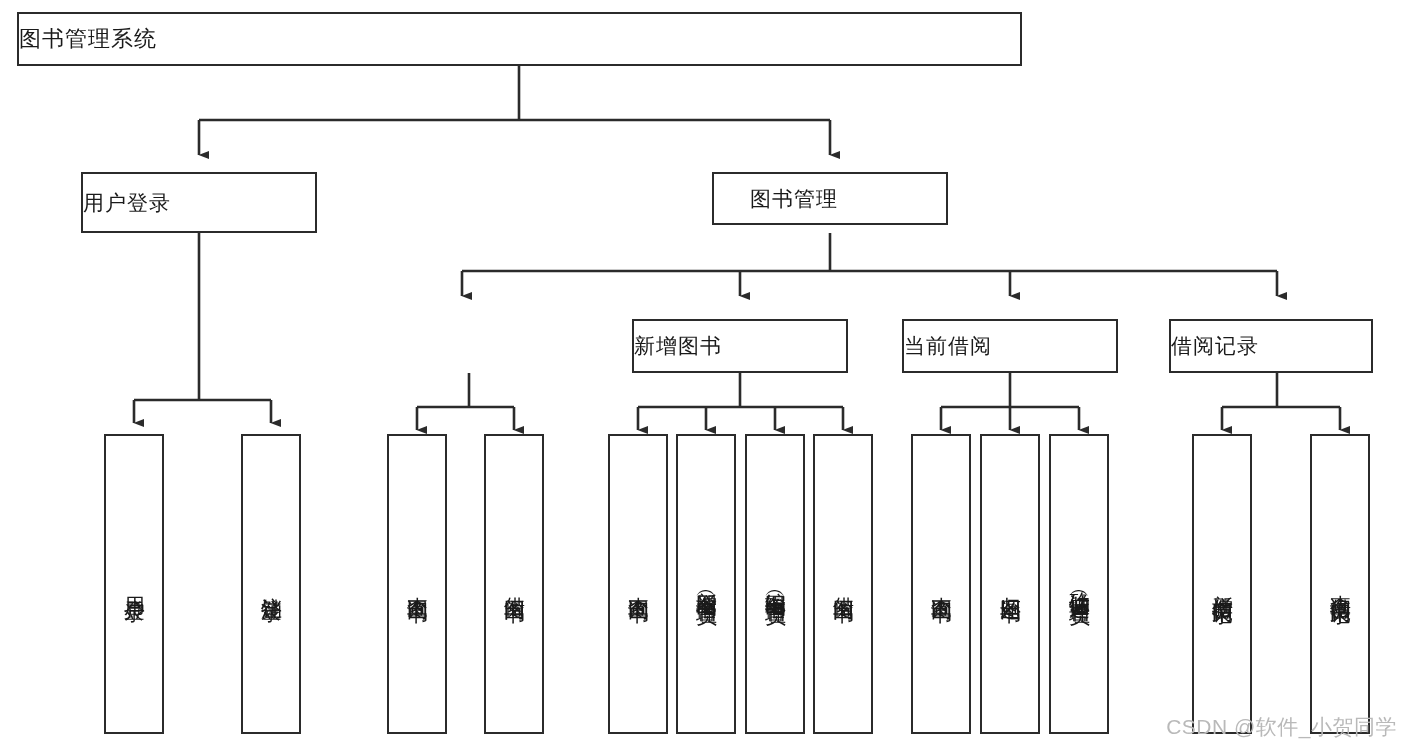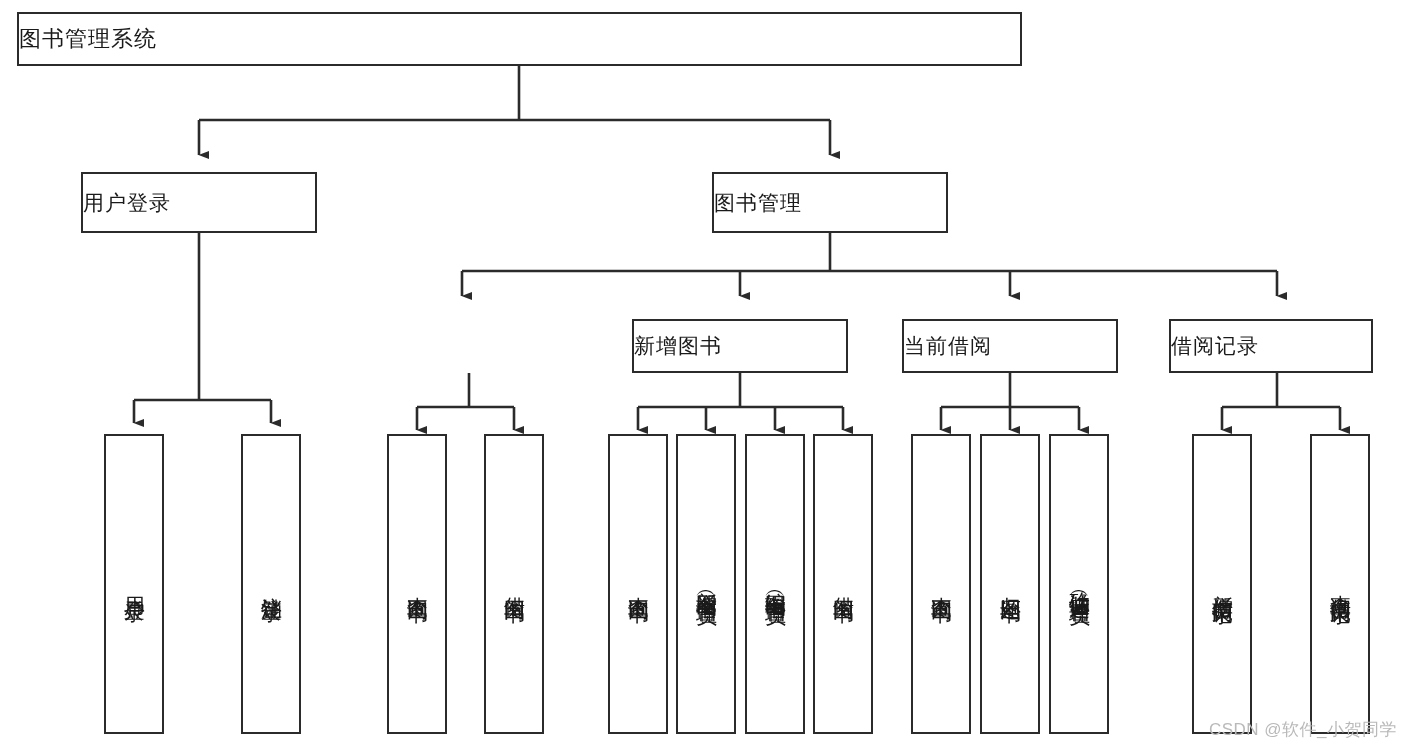--- a/index.html
+++ b/index.html
@@ -52,21 +52,21 @@
     font-size: 21px;
     line-height: 1.18;
     letter-spacing: 2px;
     white-space: nowrap;
     color: #1a1a1a;
   }
   .watermark {
     position: absolute;
     right: 8px;
     bottom: 6px;
-    font-size: 17px;
+    font-size: 21px;
     color: #b9b9b9;
     letter-spacing: 0.5px;
     white-space: nowrap;
     user-select: none;
   }
 </style>
 </head>
 <body>
 
 <div id="diagram-root">
@@ -122,21 +122,21 @@
     </g>
   </svg>
 
   <div class="node horiz root" style="left:17px; top:12px; width:1005px; height:54px;">
     <span>图书管理系统</span>
   </div>
 
   <div class="node horiz" style="left:81px; top:172px; width:236px; height:61px;">
     <span>用户登录</span>
   </div>
-  <div class="node horiz" style="left:712px; top:172px; width:236px; height:61px;">
+  <div class="node horiz" style="left:712px; top:172px; width:236px; height:53px;padding-left:36px;">
     <span>图书管理</span>
   </div>
 
   <div class="node horiz" style="left:632px; top:319px; width:216px; height:54px;">
     <span>新增图书</span>
   </div>
   <div class="node horiz" style="left:902px; top:319px; width:216px; height:54px;">
     <span>当前借阅</span>
   </div>
   <div class="node horiz" style="left:1169px; top:319px; width:204px; height:54px;">

